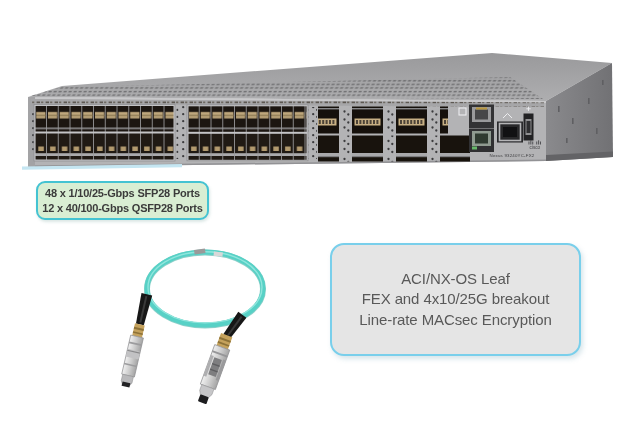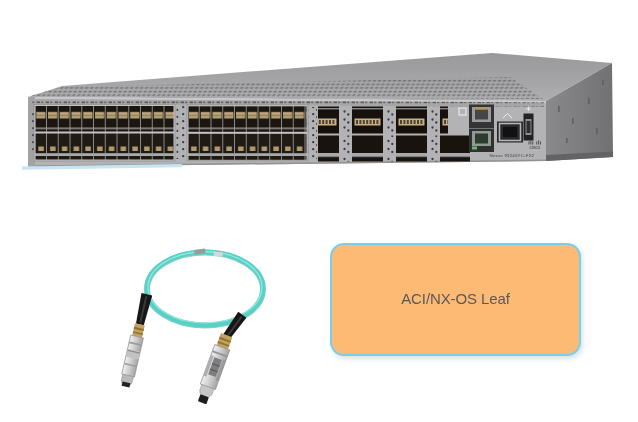--- a/index.html
+++ b/index.html
@@ -6,21 +6,21 @@
   .canvas{position:relative;width:638px;height:422px;background:#ffffff;overflow:hidden;
           font-family:"Liberation Sans",sans-serif;}
   .switch-svg{position:absolute;left:0;top:0;}
   .cable-svg{position:absolute;left:98px;top:242px;}
   .callout{position:absolute;box-sizing:border-box;display:flex;flex-direction:column;
            justify-content:center;align-items:center;text-align:center;}
   .ports-callout{left:36px;top:181px;width:173px;height:39px;background:#d9eed3;
            border:2px solid #44c3d2;border-radius:9px;color:#3b3b3b;font-size:11px;
            font-weight:700;line-height:15px;letter-spacing:-0.2px;
            box-shadow:1px 2px 3px rgba(110,160,150,.25);}
-  .features-callout{left:330px;top:243px;width:251px;height:113px;background:#fdba74;
+  .features-callout{left:330px;top:243px;width:251px;height:113px;background:#e5e5e5;
            border:2px solid #79cfeb;border-radius:14px;color:#595959;font-size:15px;
            line-height:20.5px;letter-spacing:-0.1px;
            box-shadow:2px 3px 5px rgba(110,160,180,.28);}
 </style>
 </head>
 <body>
 
 <div class="canvas">
 
   <svg class="switch-svg" width="638" height="210" viewBox="0 0 638 210">
@@ -187,20 +187,24 @@
         <rect x="538.2" y="140.3" width="0.9" height="4.2"></rect>
           <rect x="540.1" y="141.5" width="0.9" height="3"></rect>
         <text x="534.8" y="149.3" font-size="4.6" text-anchor="middle" font-family="Liberation Sans, sans-serif">cisco</text>
       </g>
       <text x="512" y="156.8" font-size="4.4" text-anchor="middle" fill="#3f3f42" letter-spacing="0.2" font-family="Liberation Sans, sans-serif">Nexus 93240YC-FX2</text>
     </g>
 
     <polygon points="22,166.5 182,164 182,167.2 22,169.7" fill="#c5e6f2"></polygon>
   </svg>
 
+  <div class="callout ports-callout">
+    <div>48 x 1/10/25-Gbps SFP28 Ports</div>
+    <div>12 x 40/100-Gbps QSFP28 Ports</div>
+  </div>
 
   <svg class="cable-svg" width="185" height="175" viewBox="0 0 185 175">
     <defs>
       <linearGradient id="gSilver2" x1="0" y1="0" x2="1" y2="0">
         <stop offset="0" stop-color="#f0f0f0"></stop>
           <stop offset="0.5" stop-color="#cdcdcd"></stop>
         <stop offset="1" stop-color="#a4a4a4"></stop>
       </linearGradient>
     </defs>
 
@@ -248,15 +252,17 @@
         <rect x="-4" y="29" width="8" height="1.4" fill="#5e5e60"></rect>
         <rect x="-4" y="35" width="8" height="1.4" fill="#5e5e60"></rect>
         <path d="M-6.5 53 h13 v6 l-2.5 4.5 h-8 l-2.5 -4.5 z" fill="#c6c6c8" stroke="#909092" stroke-width="0.5"></path>
         <rect x="-4.5" y="62.5" width="9" height="7.5" rx="1" fill="#1d1d1f"></rect>
       </g>
     </g>
   </svg>
 
   <div class="callout features-callout">
     <div>ACI/NX-OS Leaf</div>
+    <div>FEX and 4x10/25G breakout</div>
+    <div>Line-rate MACsec Encryption</div>
   </div>
 
 </div>
 
 </body></html>

